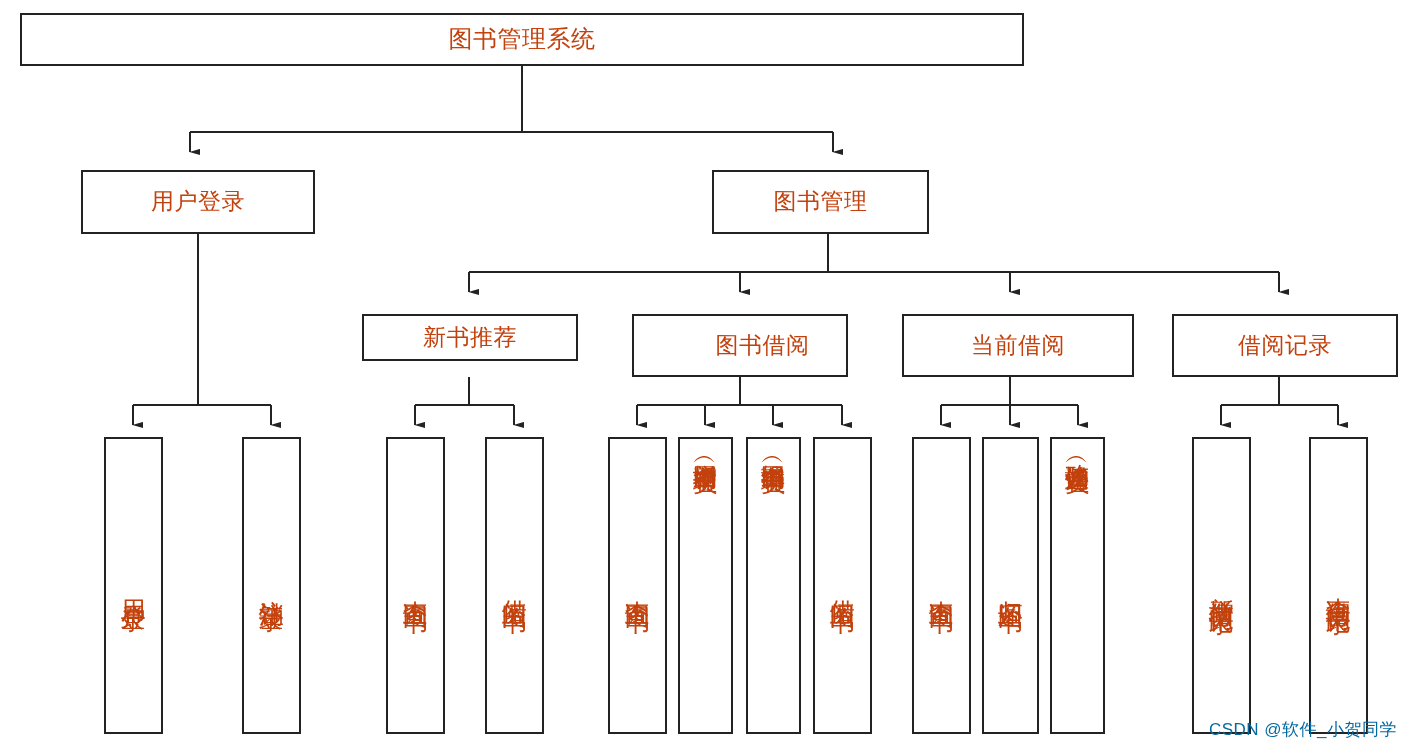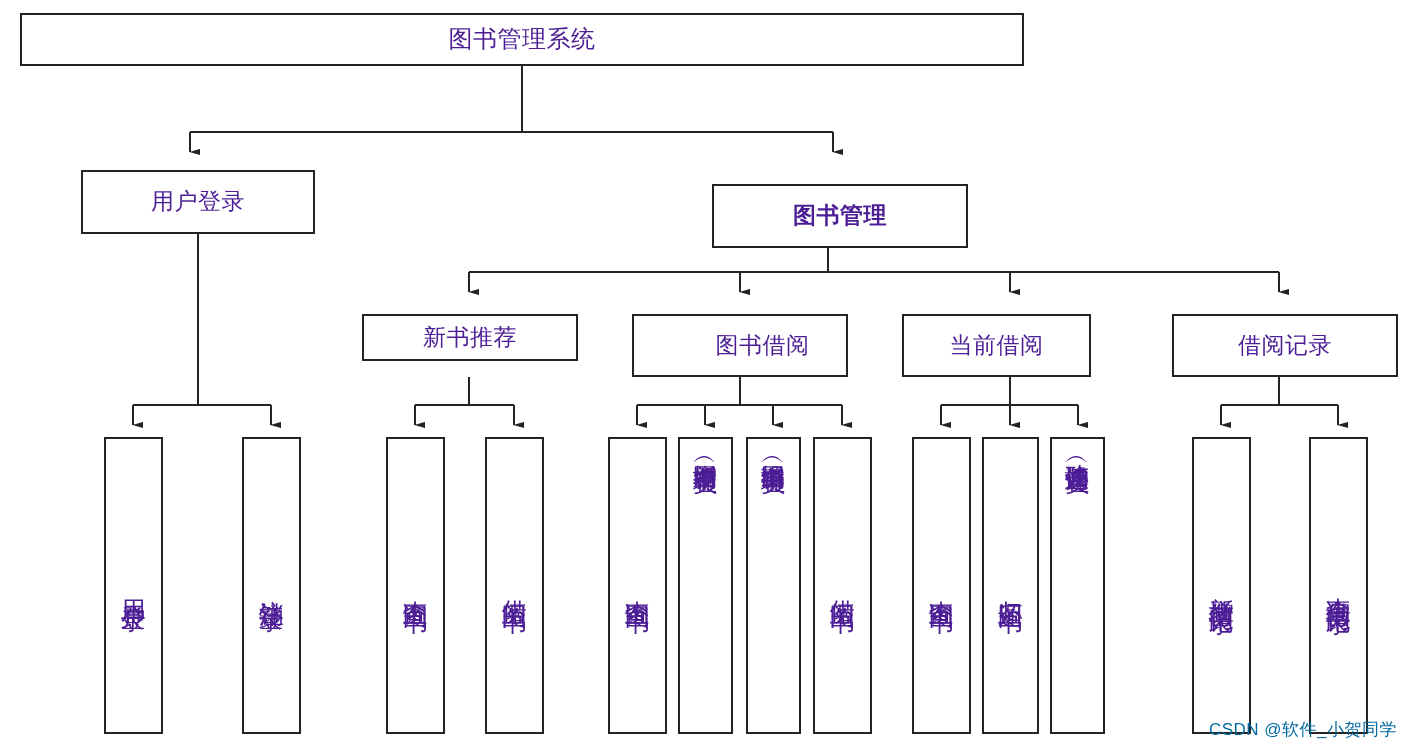--- a/index.html
+++ b/index.html
@@ -20,21 +20,21 @@
     pointer-events:none;
   }
   .node{
     position:absolute;
     box-sizing:border-box;
     background:#ffffff;
     border:2px solid #232323;
     display:flex;
     align-items:center;
     justify-content:center;
-    color:#4c1d95;
+    color:#c2410c;
     z-index:2;
   }
   .node .lbl{
     display:block;
     line-height:1.18;
     white-space:pre;
     text-align:center;
   }
   
   .h .lbl{
@@ -128,31 +128,31 @@
     </g>
   </svg>
 
   <div class="node h root" style="left:20px;top:13px;width:1004px;height:53px;">
     <span class="lbl">图书管理系统</span>
   </div>
 
   <div class="node h" style="left:81px;top:170px;width:234px;height:64px;">
     <span class="lbl">用户登录</span>
   </div>
-  <div class="node h" style="left:712px;top:184px;width:256px;height:64px;font-weight:bold;">
+  <div class="node h" style="left:712px;top:170px;width:217px;height:64px;">
     <span class="lbl">图书管理</span>
   </div>
 
   <div class="node h" style="left:362px;top:314px;width:216px;height:47px;">
     <span class="lbl">新书推荐</span>
   </div>
   <div class="node h" style="left:632px;top:314px;width:216px;height:63px;padding-left:45px;">
     <span class="lbl">图书借阅</span>
   </div>
-  <div class="node h" style="left:902px;top:314px;width:189px;height:63px;">
+  <div class="node h" style="left:902px;top:314px;width:232px;height:63px;">
     <span class="lbl">当前借阅</span>
   </div>
   <div class="node h" style="left:1172px;top:314px;width:226px;height:63px;">
     <span class="lbl">借阅记录</span>
   </div>
 
   <div class="node v" style="left:104px;top:437px;width:59px;height:297px;">
     <span class="lbl">用户登录</span>
   </div>
   <div class="node v" style="left:242px;top:437px;width:59px;height:297px;">

